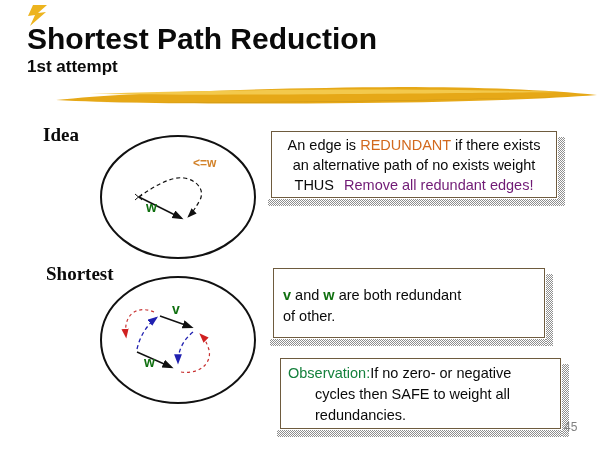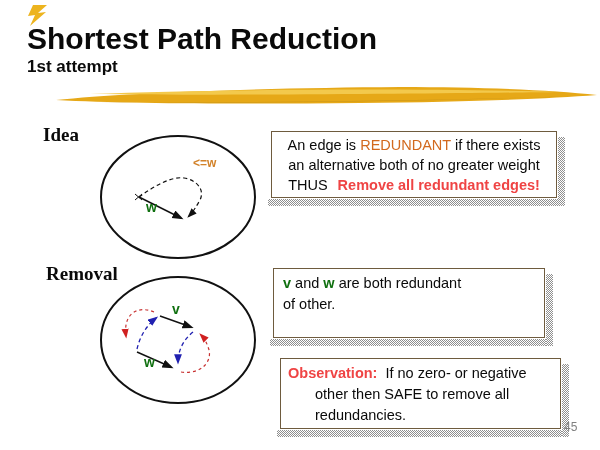--- a/index.html
+++ b/index.html
@@ -32,27 +32,27 @@
   }
   .tbox::after{
     content:"";position:absolute;top:5px;right:-9px;width:7px;height:calc(100% + 4px);
     background:repeating-conic-gradient(#8f8f8f 0% 25%, #ffffff 0% 50%);background-size:2px 2px;
   }
   .tbox::before{
     content:"";position:absolute;left:-4px;bottom:-9px;width:calc(100% + 9px);height:7px;
     background:repeating-conic-gradient(#8f8f8f 0% 25%, #ffffff 0% 50%);background-size:2px 2px;
   }
   .box-def{left:271px;top:131px;width:286px;height:67px;text-align:center;padding-top:3px;}
-  .box-dep{left:273px;top:268px;width:272px;height:70px;padding:4px 0 0 9px;line-height:21px;}
+  .box-dep{left:273px;top:268px;width:272px;height:70px;padding:16px 0 0 9px;line-height:21px;}
   .box-obs{left:280px;top:358px;width:281px;height:71px;padding:4px 0 0 7px;line-height:21px;}
   .box-obs .ind{padding-left:27px;}
   .t-orange{color:#D2691E;}
-  .t-red{color:#ef4444;font-weight:bold;}
+  .t-red{color:#701a75;}
   .t-green{color:#107010;font-weight:bold;}
-  .t-lead{color:#ef4444;font-weight:bold;margin-right:8px;}
+  .t-lead{color:#15803d;font-weight:normal;}
   .t-thus{margin-right:10px;}
   .pagenum{position:absolute;left:564px;top:420px;font-size:12px;color:#808080;}
   .row{display:block;}
 </style>
 </head>
 <body>
 
 <div class="slide">
 
   <svg class="art" viewBox="0 0 600 450" xmlns="http://www.w3.org/2000/svg">
@@ -92,47 +92,47 @@
       <path d="M193,332 C183,340 178,351 178,362" fill="none" stroke="#2020B0" stroke-width="1.3" stroke-dasharray="4,3" marker-end="url(#abl)"></path>
       <path d="M154,312 C137,305 123,314 126,336" fill="none" stroke="#C83232" stroke-width="1.2" stroke-dasharray="3,3" marker-end="url(#ar)"></path>
       <path d="M181,372 C201,375 214,361 208,347 C206,341 204,338 201,335" fill="none" stroke="#C83232" stroke-width="1.2" stroke-dasharray="3,3" marker-end="url(#ar)"></path>
     </g>
   </svg>
 
   <h1 class="title">Shortest Path Reduction</h1>
   <h2 class="subtitle">1st attempt</h2>
 
   <div class="seclabel lbl-idea">Idea</div>
-  <div class="seclabel lbl-problem">Removal</div>
+  <div class="seclabel lbl-problem">Shortest</div>
 
   <div class="diag-lbl lbl-lew">&lt;=w</div>
   <div class="diag-lbl lbl-w1">w</div>
   <div class="diag-lbl lbl-v">v</div>
   <div class="diag-lbl lbl-w2">w</div>
 
   <div class="tbox box-def">
     <span class="row">
       <span>An edge is </span><span class="t-orange">REDUNDANT</span><span> if there exists</span>
     </span>
-    <span class="row">an alternative both of no greater weight</span>
+    <span class="row">an alternative path of no exists weight</span>
     <span class="row">
       <span class="t-thus">THUS</span><span class="t-red">Remove all redundant edges!</span>
     </span>
   </div>
 
   <div class="tbox box-dep">
     <span class="row">
       <span class="t-green">v</span><span> and </span><span class="t-green">w</span><span> are both redundant</span>
     </span>
     <span class="row">of other.</span>
   </div>
 
   <div class="tbox box-obs">
     <span class="row">
       <span class="t-lead">Observation:</span><span>If no zero- or negative</span>
     </span>
-    <span class="row ind">other then SAFE to remove all</span>
+    <span class="row ind">cycles then SAFE to weight all</span>
     <span class="row ind">redundancies.</span>
   </div>
 
   <div class="pagenum">45</div>
 
 </div>
 
 </body></html>

